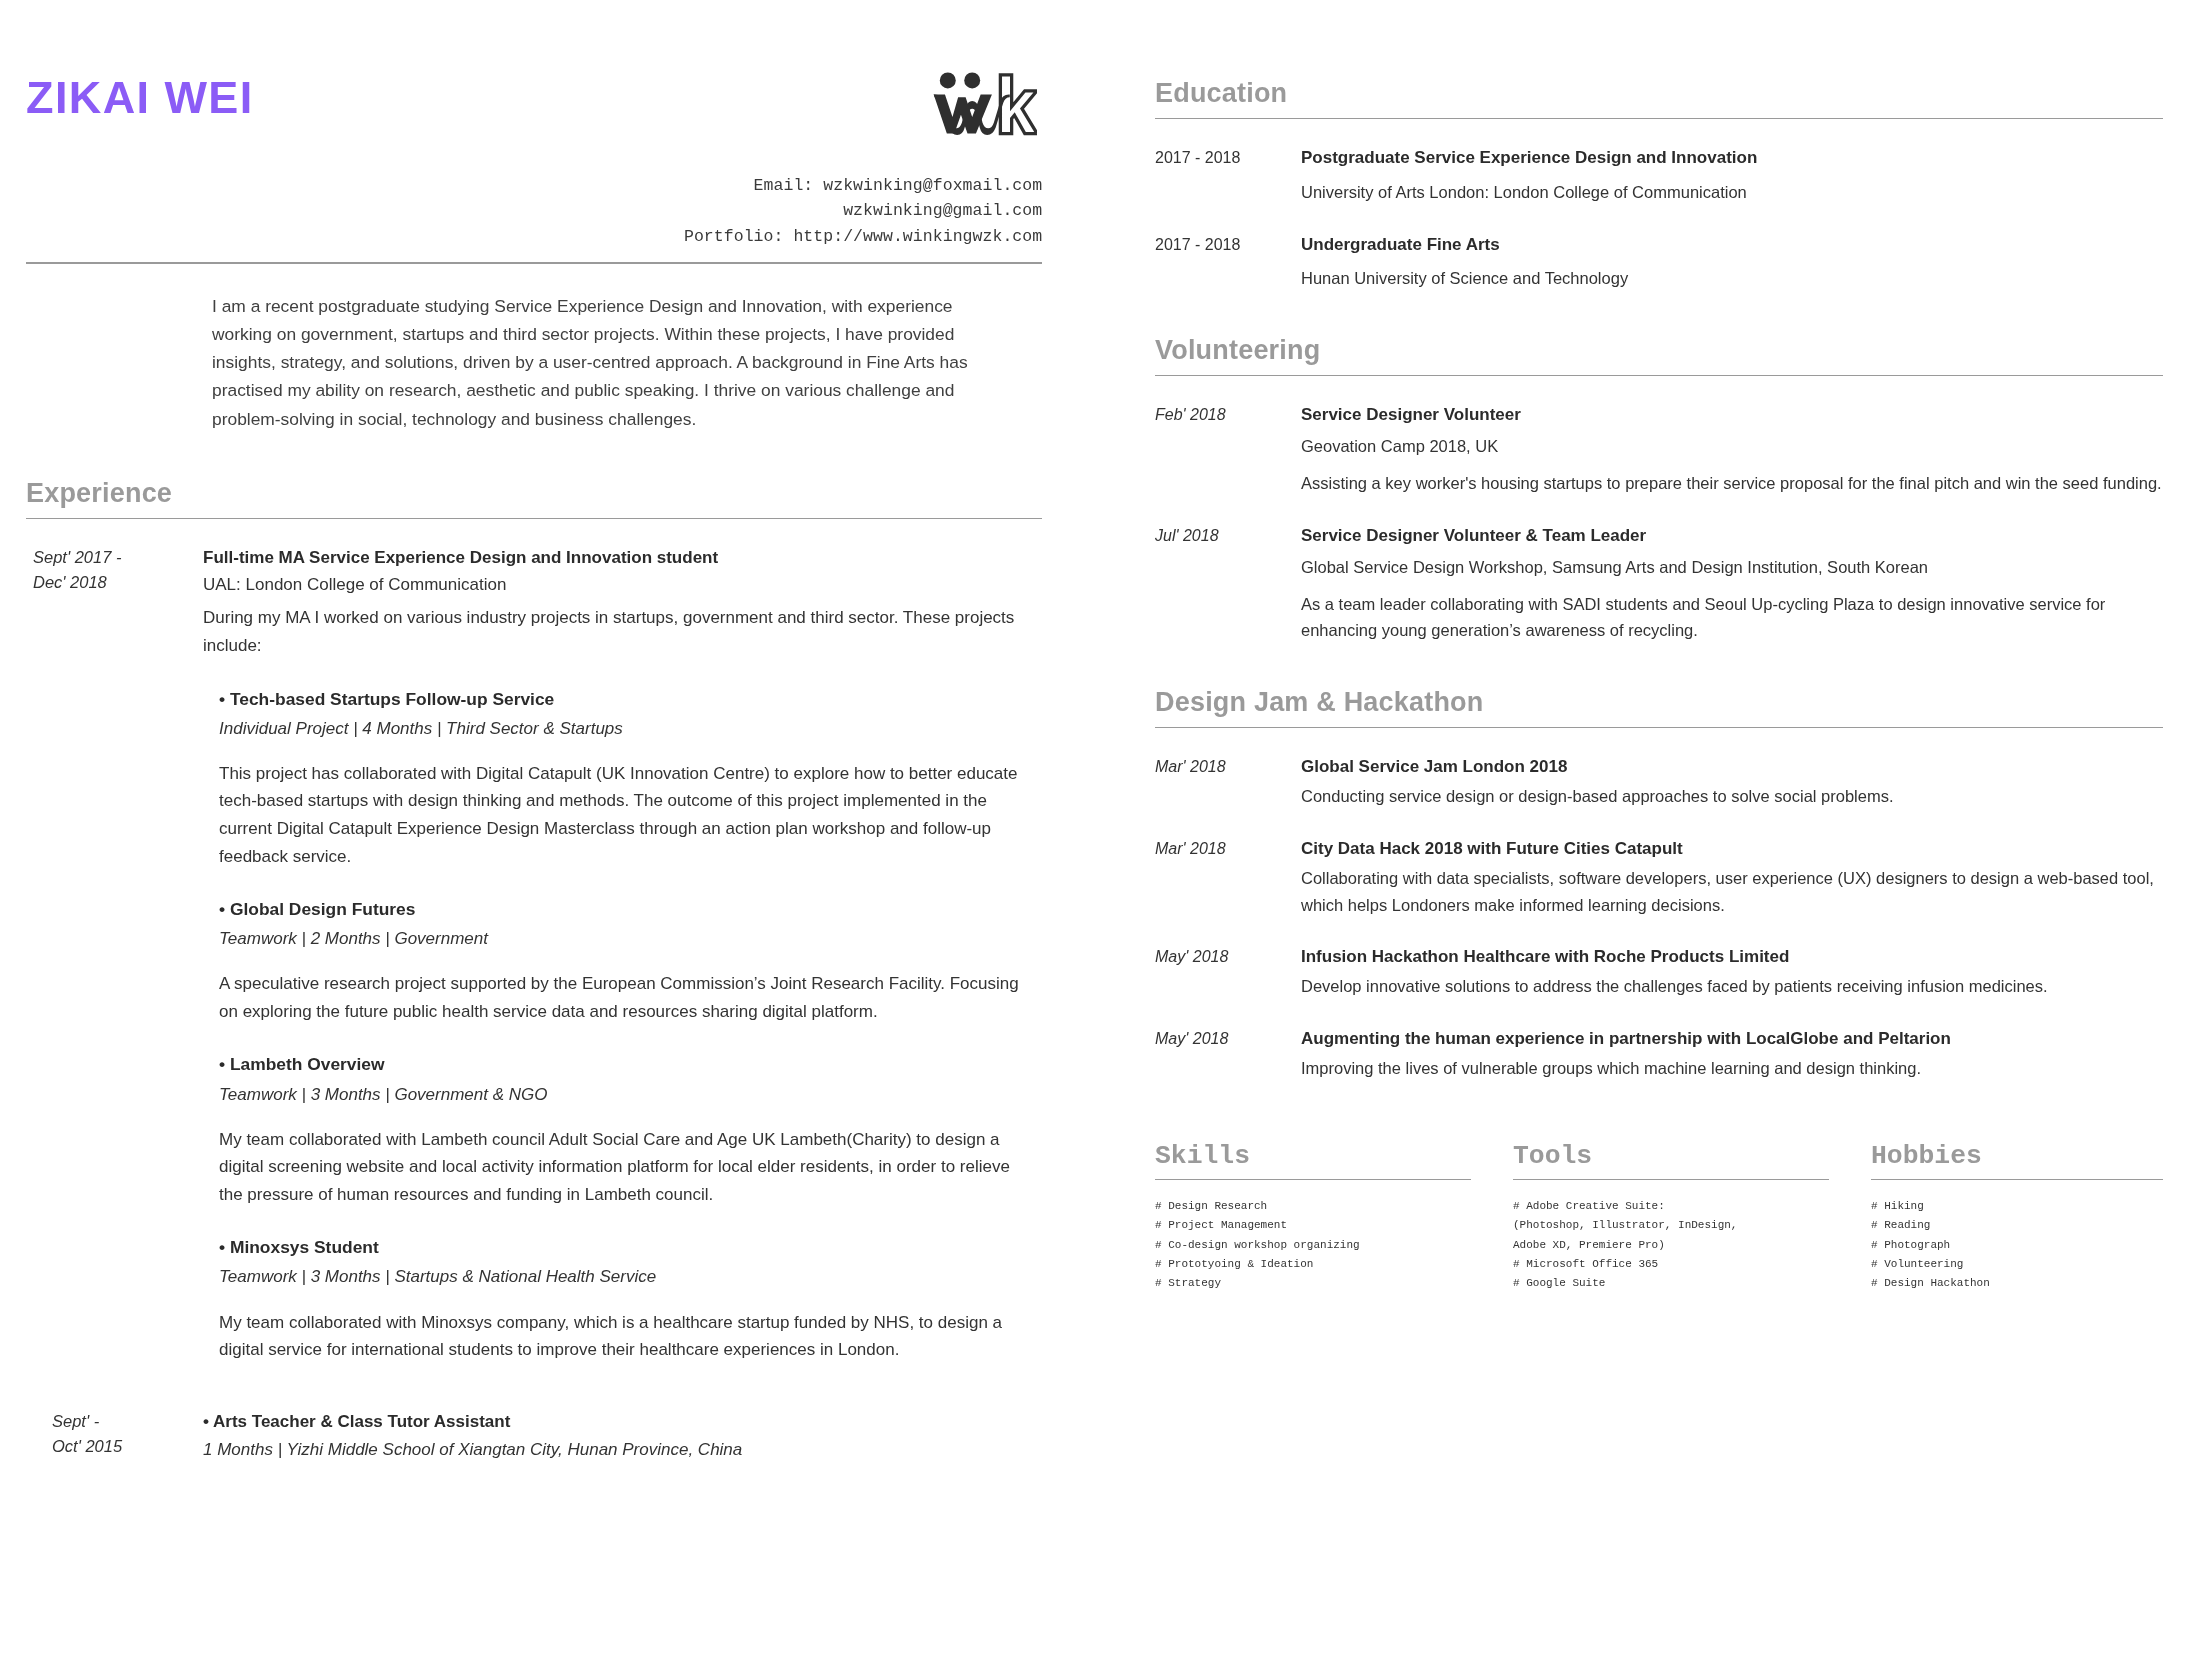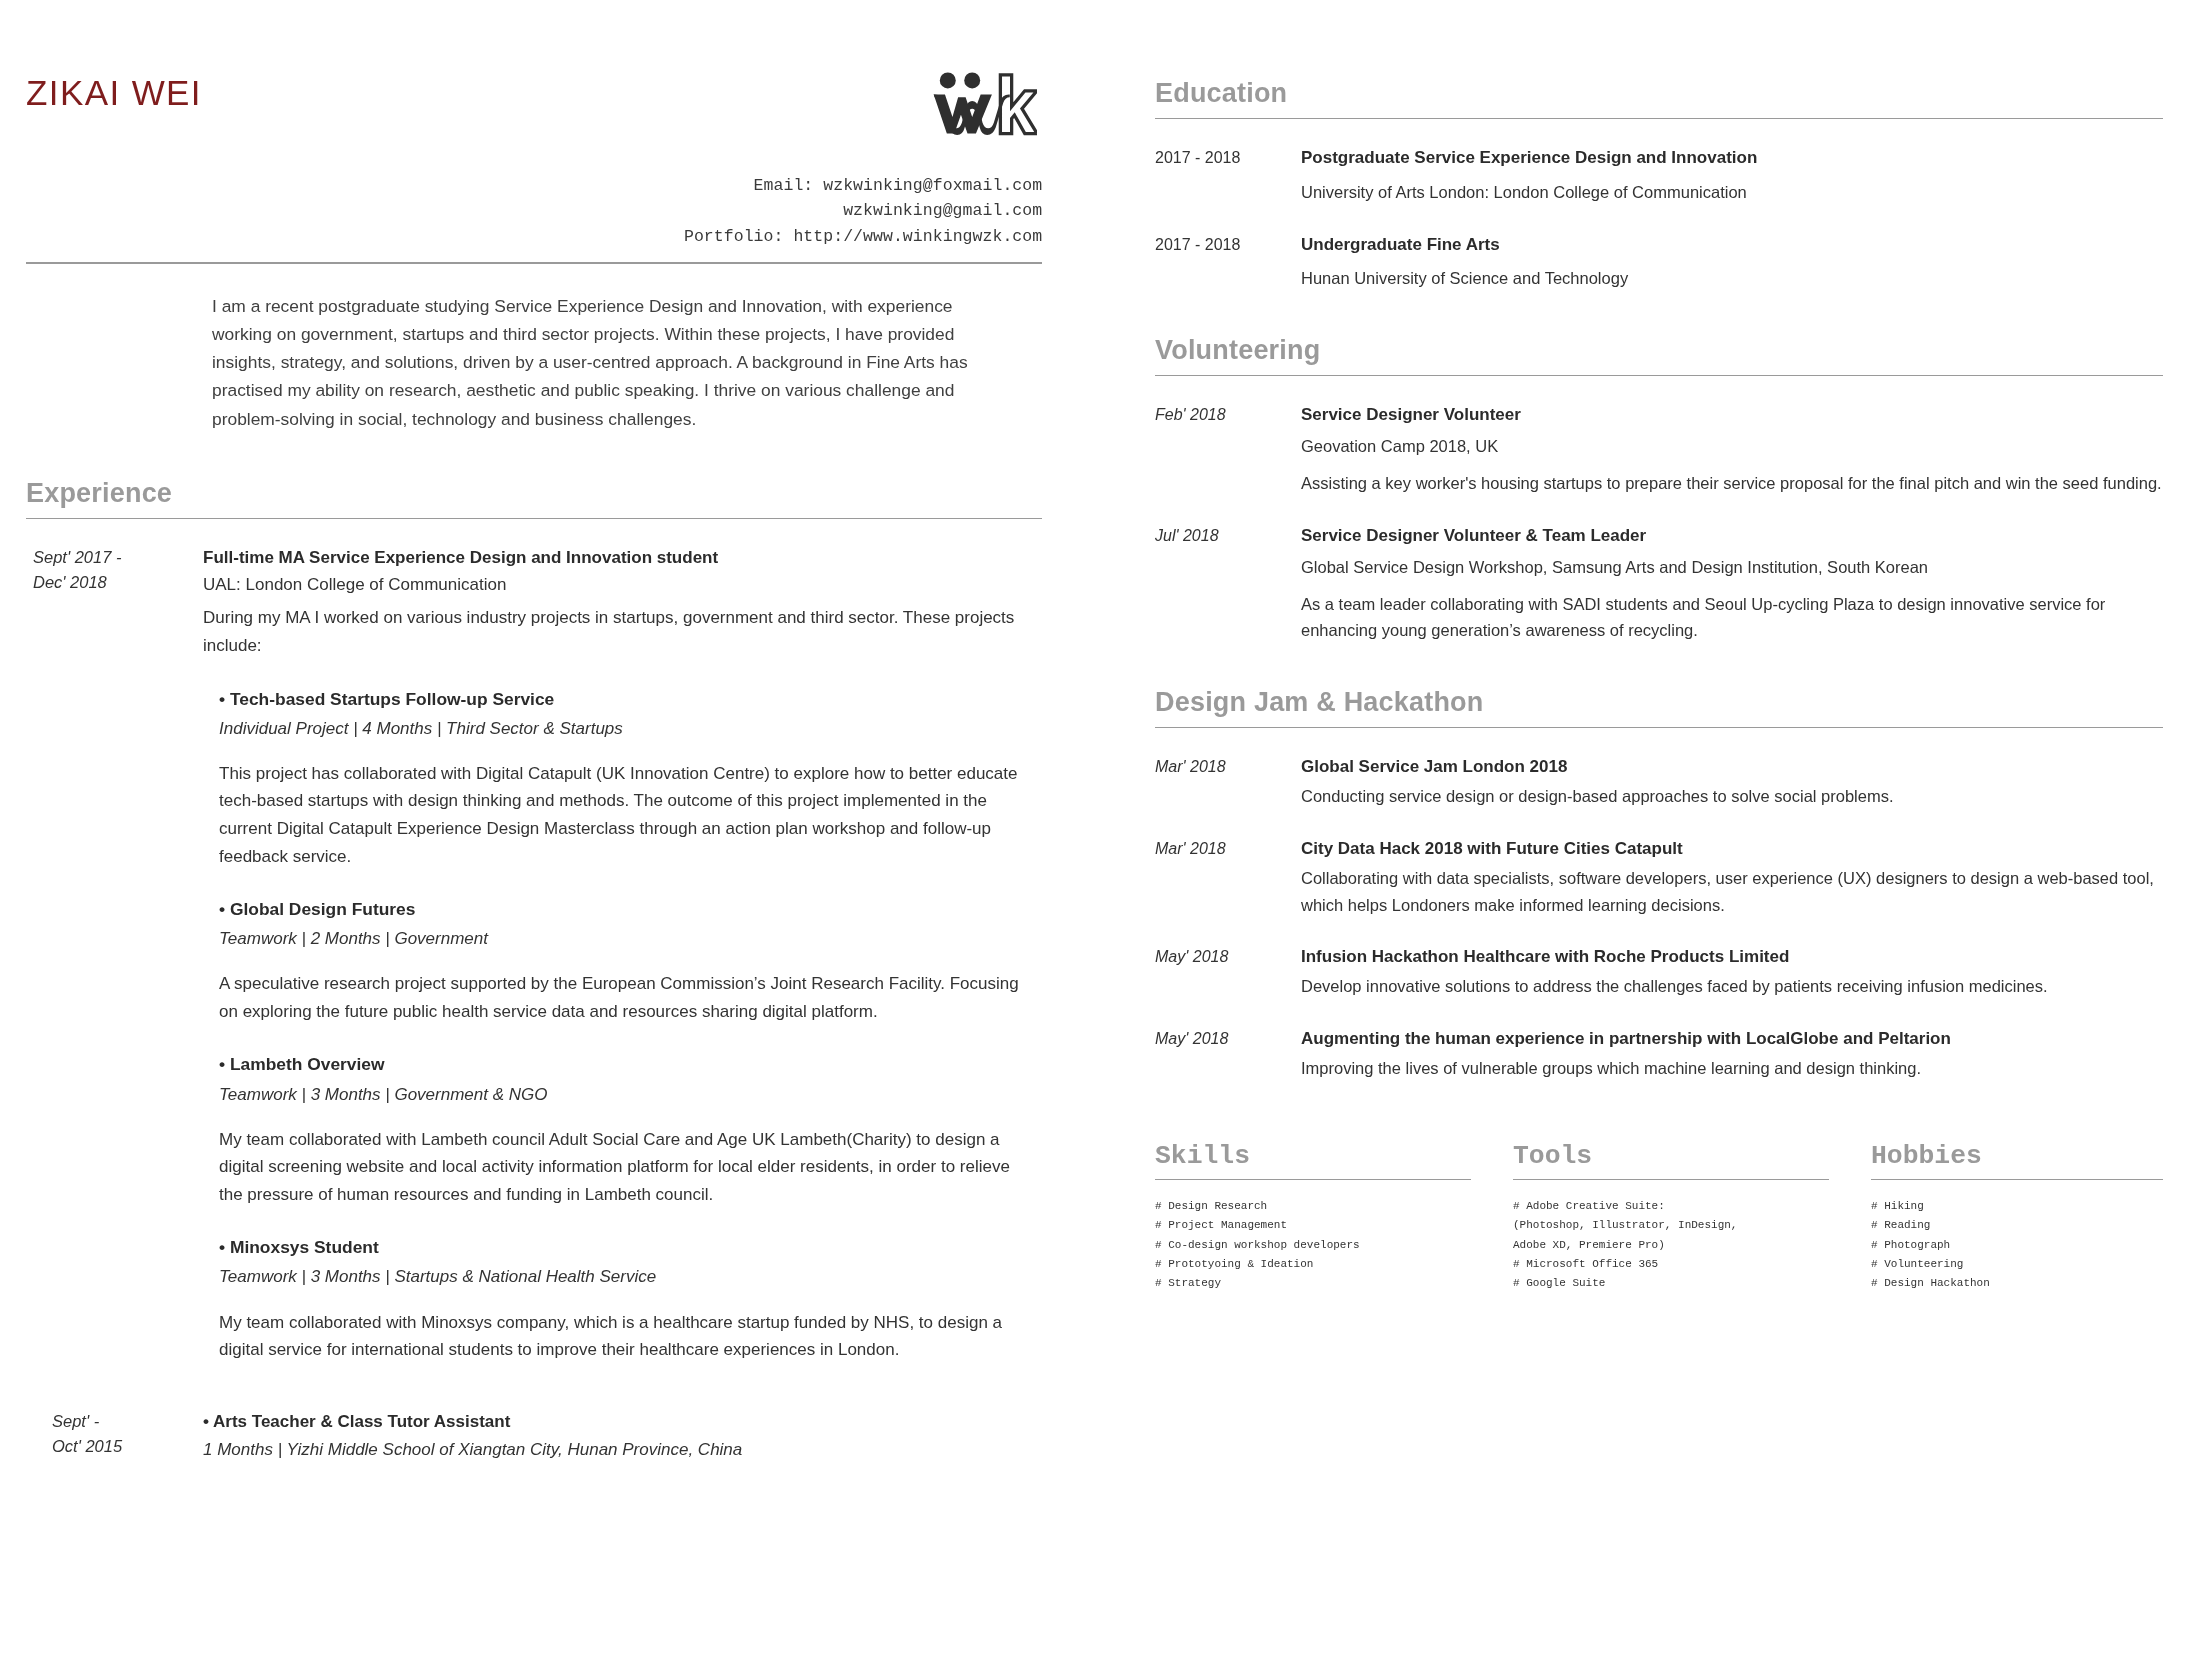--- a/index.html
+++ b/index.html
@@ -35,24 +35,24 @@
     position: relative;
   }
 
   
   .head-row {
     display: flex;
     align-items: flex-start;
     justify-content: space-between;
   }
   .name {
-    font-size: 35px;
-    font-weight: 400;
+    font-size: 45px;
+    font-weight: 700;
     letter-spacing: 1.4px;
-    color: #7f1d1d;
+    color: #8b5cf6;
     line-height: 1;
     padding-top: 14px;
     padding-left: 7px;
   }
   .logo {
     margin-right: 9.4px;
     margin-top: 9.4px;
   }
 
   .contact {
@@ -405,21 +405,21 @@
     </div>
 
     <div class="triple">
 
       <div class="triple-col">
         <div class="t-head">Skills</div>
         <div class="t-rule"></div>
         <div class="t-list">
           <div class="t-item"># Design Research</div>
           <div class="t-item"># Project Management</div>
-          <div class="t-item"># Co-design workshop developers</div>
+          <div class="t-item"># Co-design workshop organizing</div>
           <div class="t-item"># Prototyoing &amp; Ideation</div>
           <div class="t-item"># Strategy</div>
         </div>
       </div>
 
       <div class="triple-col">
         <div class="t-head">Tools</div>
         <div class="t-rule"></div>
         <div class="t-list">
           <div class="t-item"># Adobe Creative Suite:</div>

